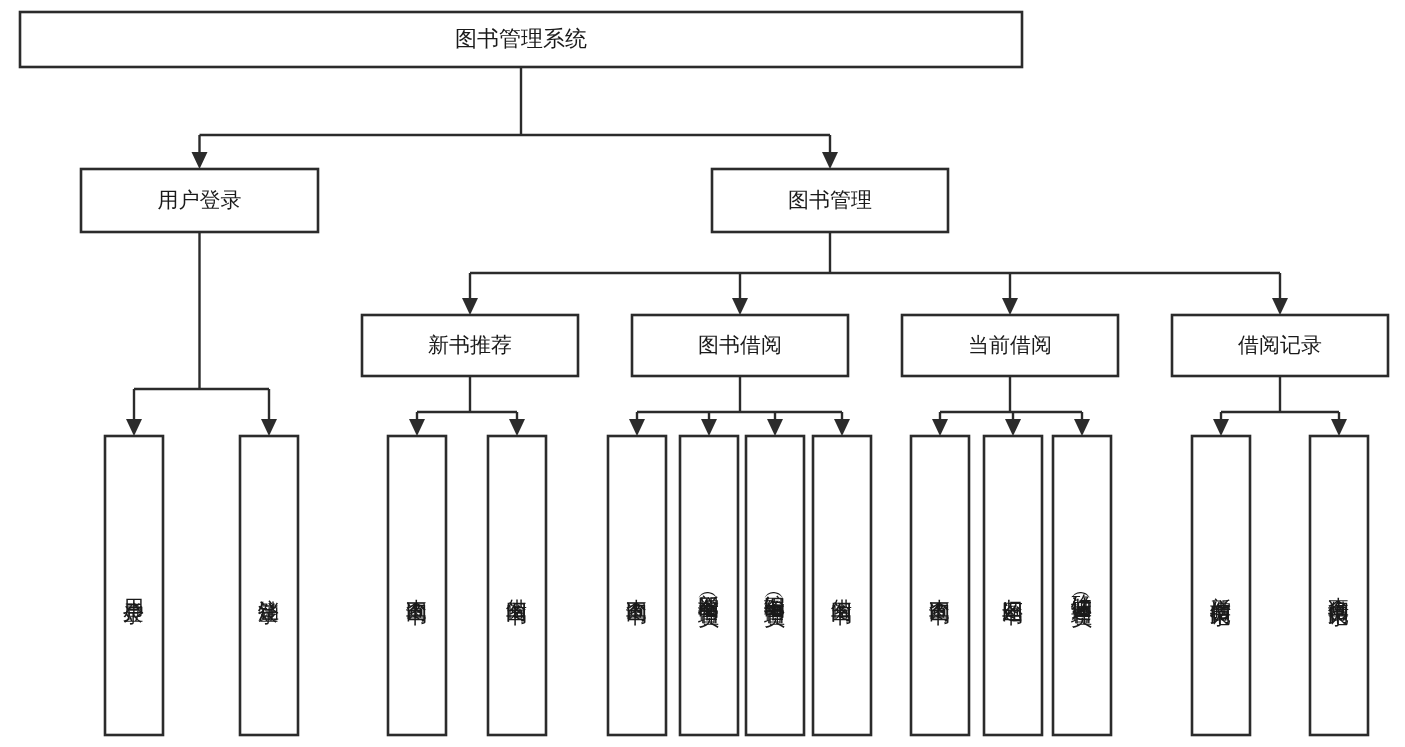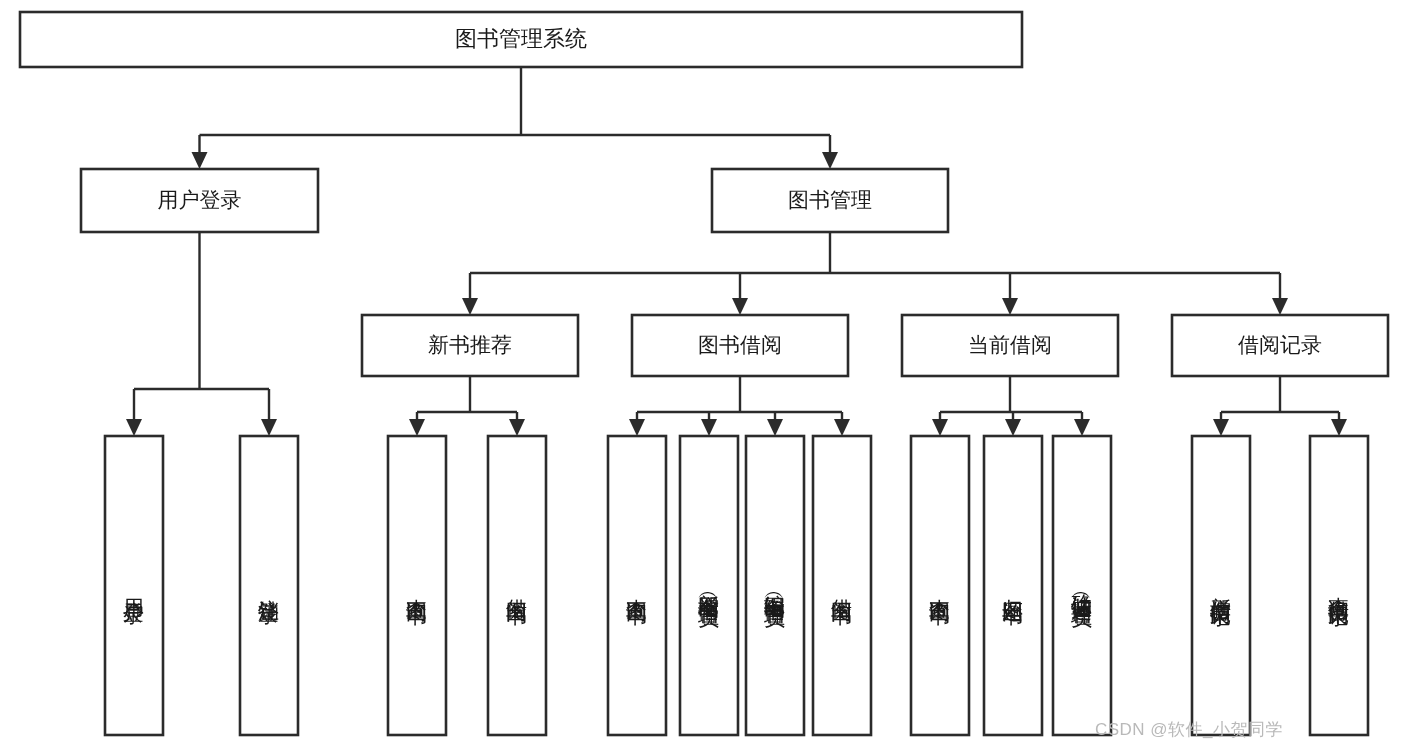--- a/index.html
+++ b/index.html
@@ -185,14 +185,13 @@
       <div class="vlabel" style="left: 680px; top: 436px; width: 58px; height: 299px;">新增图书（管理员）</div>
       <div class="vlabel" style="left: 746px; top: 436px; width: 58px; height: 299px;">编辑图书（管理员）</div>
       <div class="vlabel" style="left: 813px; top: 436px; width: 58px; height: 299px;">借阅图书</div>
       <div class="vlabel" style="left: 911px; top: 436px; width: 58px; height: 299px;">查询图书</div>
       <div class="vlabel" style="left: 984px; top: 436px; width: 58px; height: 299px;">归还图书</div>
       <div class="vlabel" style="left: 1053px; top: 436px; width: 58px; height: 299px;">确认归还（管理员）</div>
       <div class="vlabel" style="left: 1192px; top: 436px; width: 58px; height: 299px;">新增借阅记录</div>
       <div class="vlabel" style="left: 1310px; top: 436px; width: 58px; height: 299px;">查询借阅记录</div>
     </div>
 
-  <div class="watermark">CSDN @软件_小贺同学</div>
 </div>
 
 </body></html>

